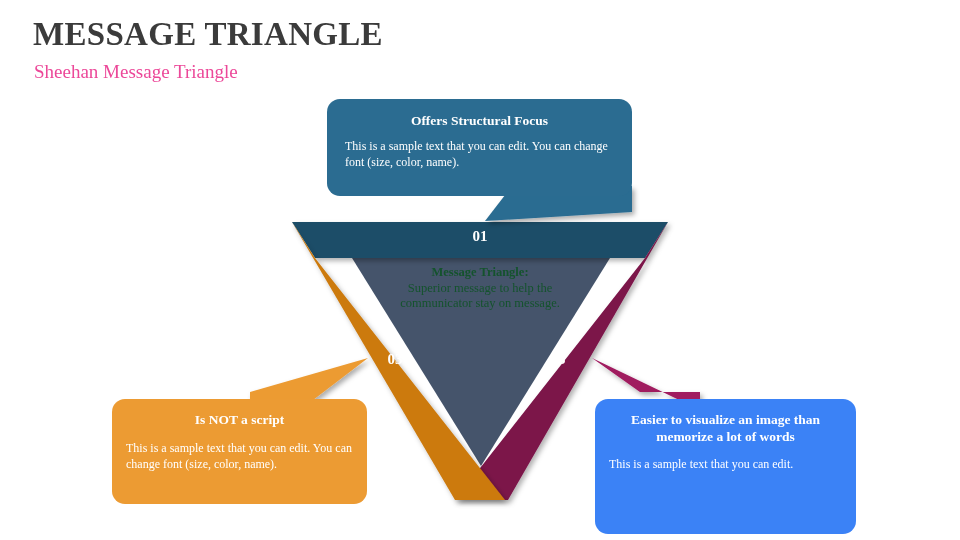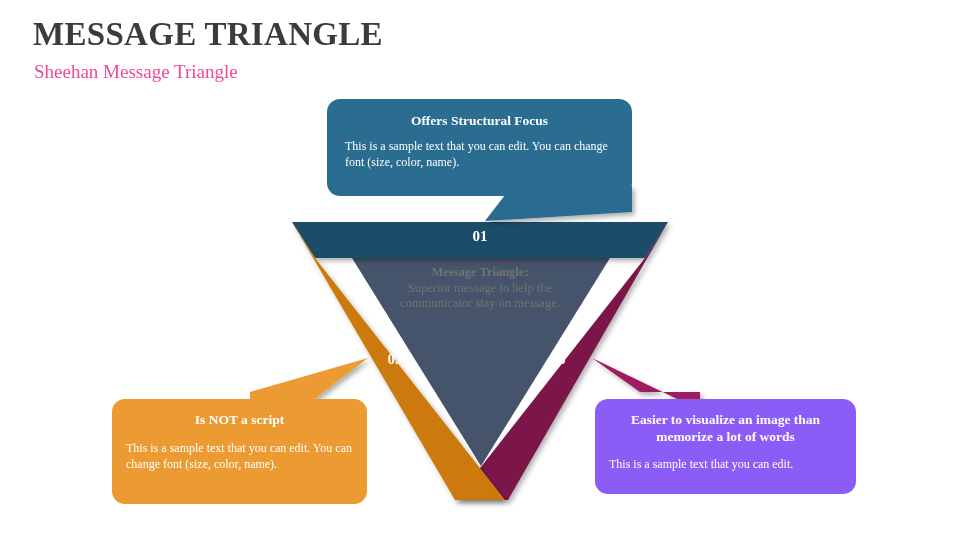--- a/index.html
+++ b/index.html
@@ -77,21 +77,21 @@
   .num-01 { left: 455px; top: 229px; width: 50px; }
   .num-03 { left: 370px; top: 352px; width: 50px; }
   .num-02 { left: 533px; top: 352px; width: 50px; }
 
   .core-text {
     position: absolute;
     left: 390px;
     top: 265px;
     width: 180px;
     text-align: center;
-    color: #737373;
+    color: #14532d;
     font-size: 12.5px;
     line-height: 15.5px;
   }
   .core-text .core-head {
     display: block;
     font-weight: bold;
   }
   .core-text .core-body {
     display: block;
   }
@@ -136,22 +136,22 @@
     background: #EC9B33;
     padding: 12px 14px 0 14px;
   }
   #callout-orange .c-title { margin-bottom: 12px; }
 
   
   #callout-magenta {
     left: 595px;
     top: 399px;
     width: 261px;
-    height: 95px;
-    background: #8b5cf6;
+    height: 135px;
+    background: #3b82f6;
     padding: 12px 14px 4px 14px;
   }
   #callout-magenta .c-title { margin-bottom: 11px; }
 </style>
 </head>
 <body>
 
 <div id="slide">
 
   <div class="title">MESSAGE TRIANGLE</div>

